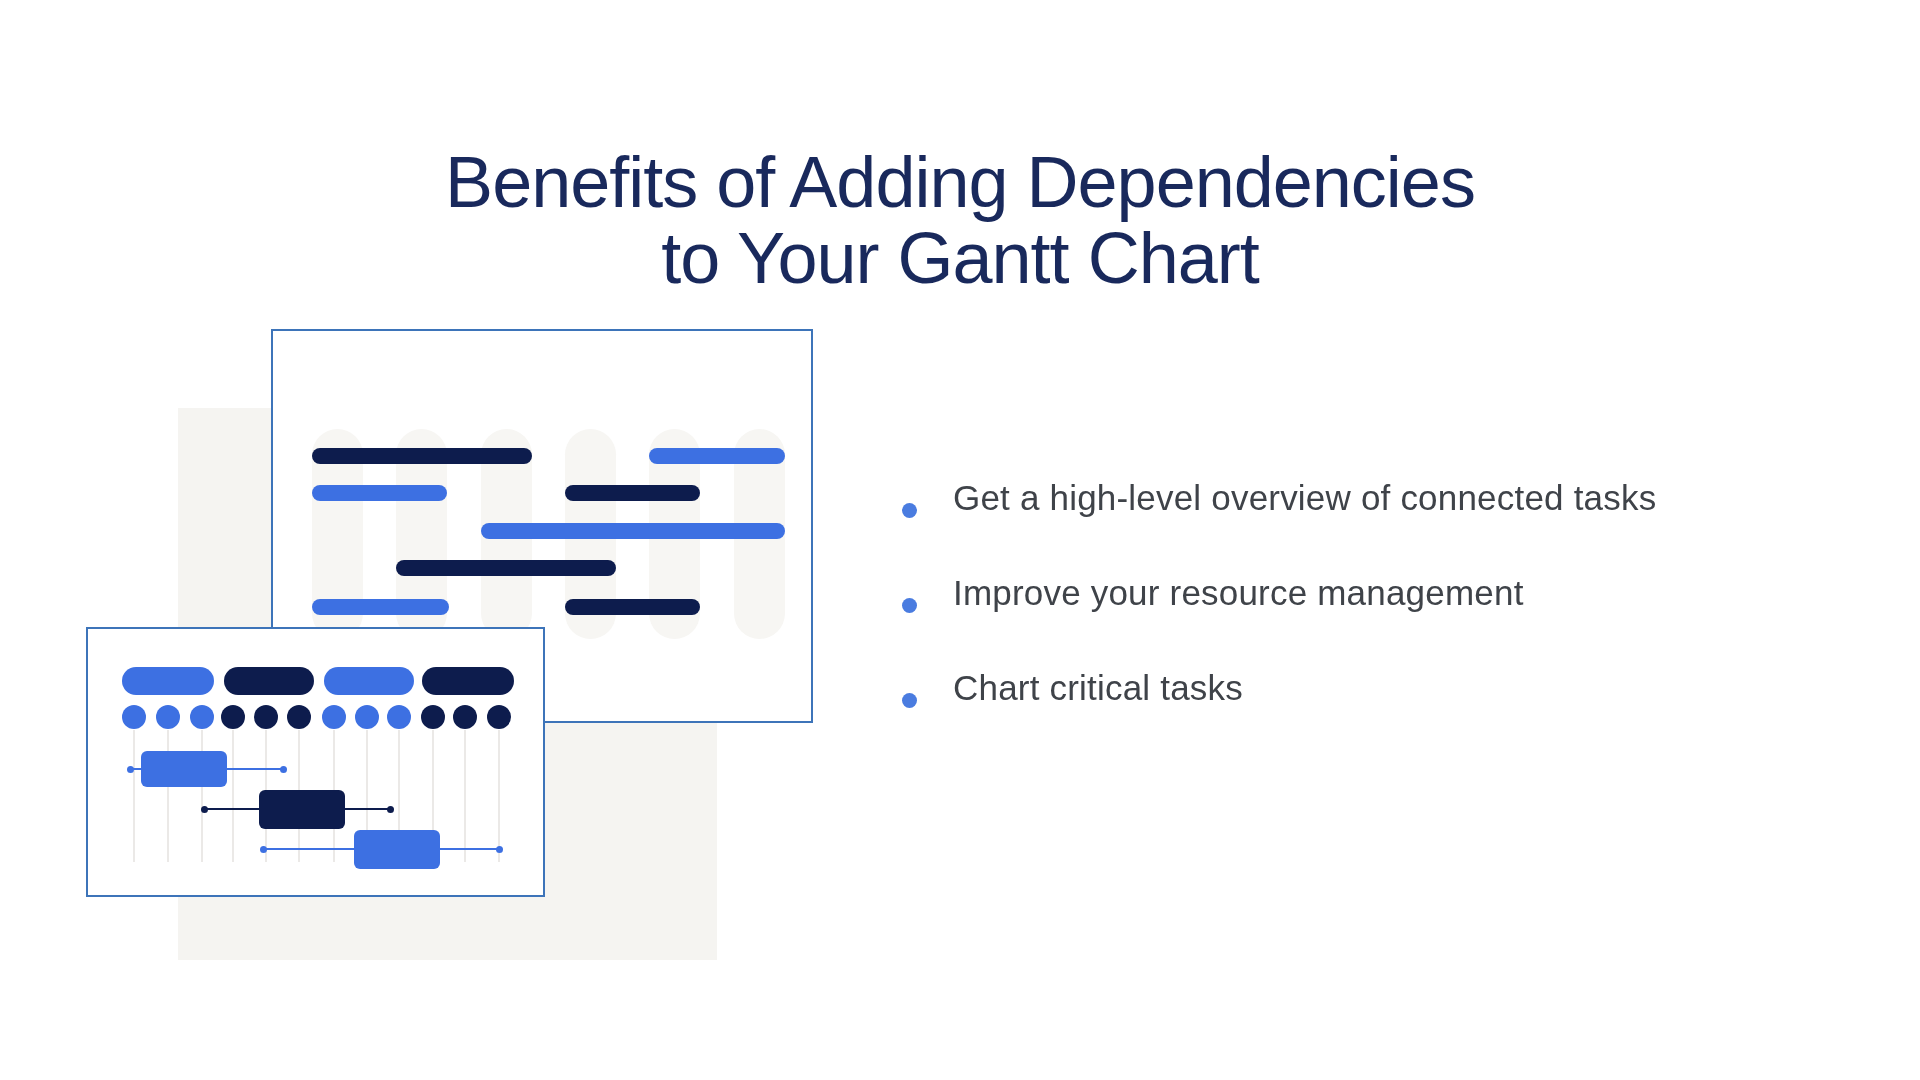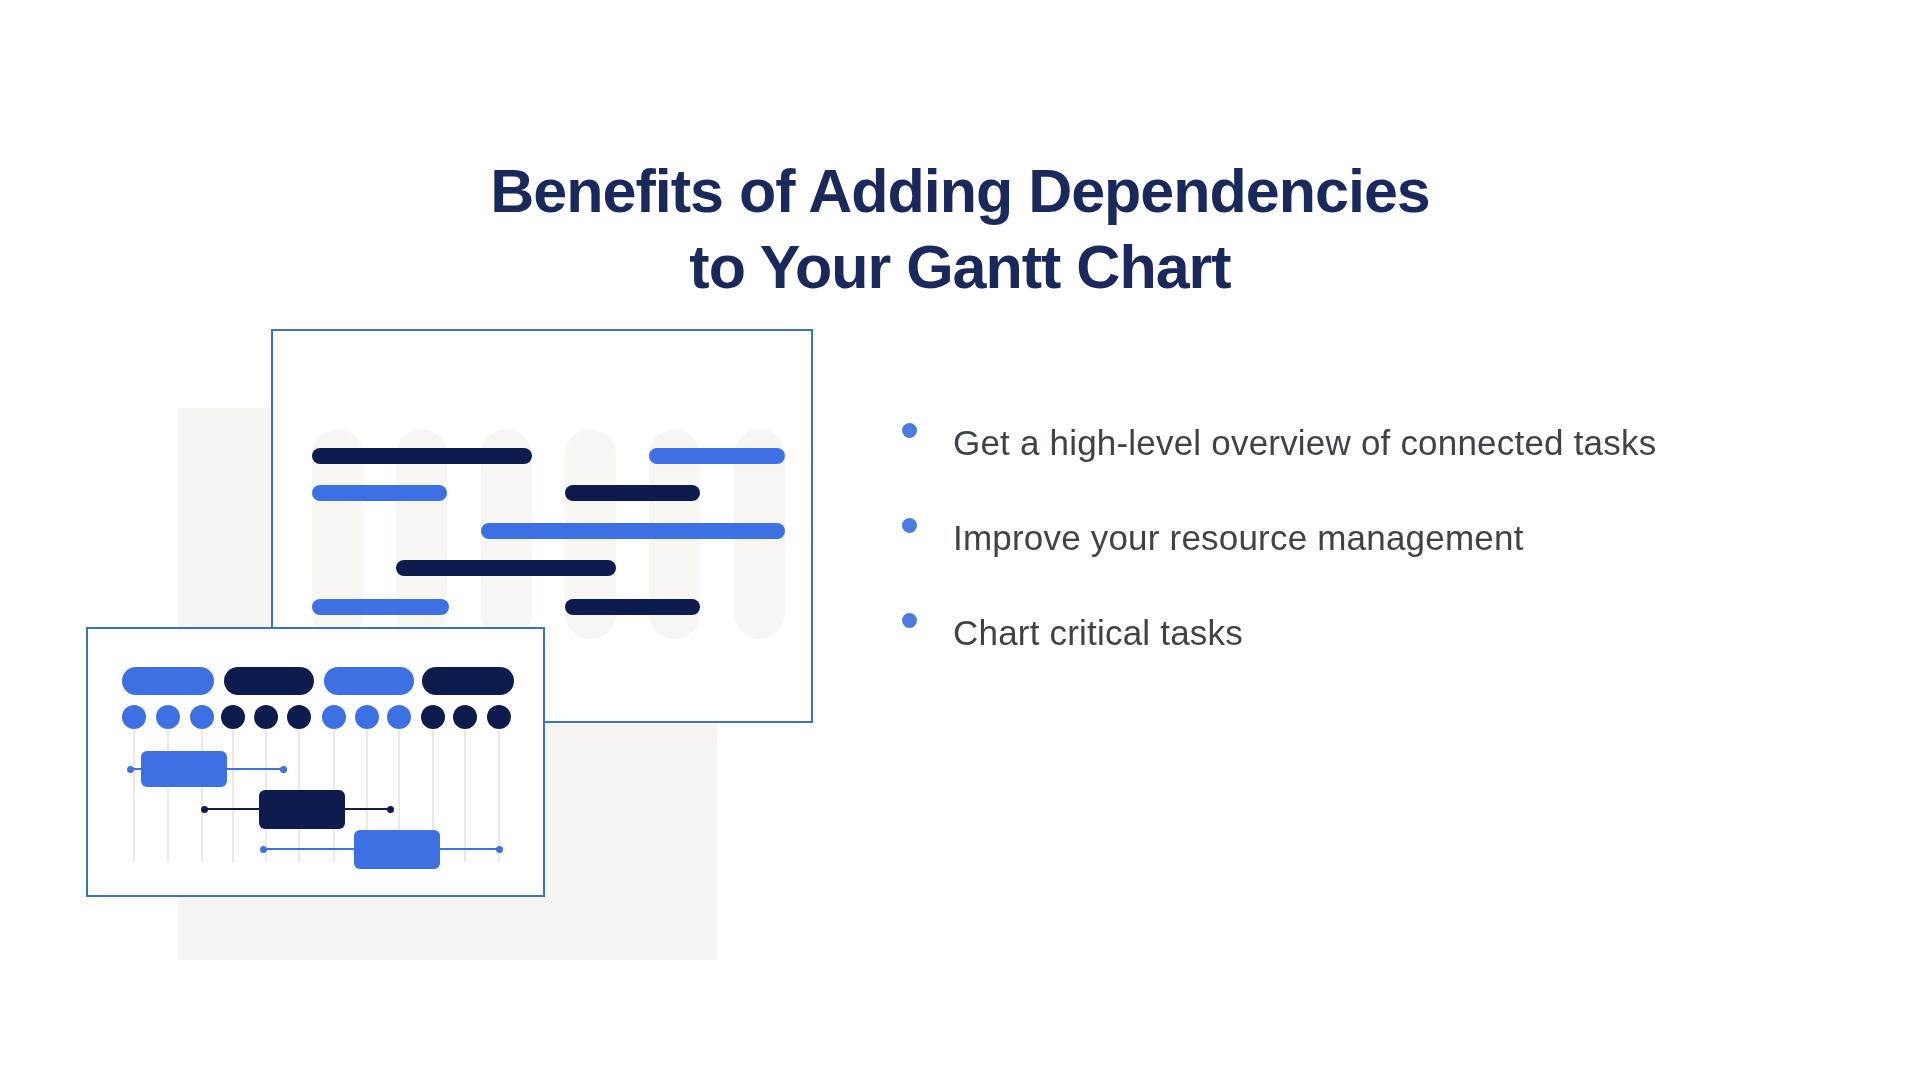--- a/index.html
+++ b/index.html
@@ -1,36 +1,36 @@
 <!DOCTYPE html>
 <html style="--title-navy: #19295c; --text-gray: #3f4349; --bullet-blue: #4a7ce0; --card-border: #3d74b9; --backdrop-gray: #f5f4f1;"><head>
 <meta charset="utf-8">
 <style>
   html,body { margin:0; padding:0; background:#ffffff; }
   .canvas {
     position:relative; width:1920px; height:1080px; background:#ffffff;
     font-family:"Liberation Sans", sans-serif; overflow:hidden;
   }
   .page-title {
-    position:absolute; top:112px; left:0; width:100%;
-    text-align:center; font-weight:bold; font-size:61px; line-height:76px;
+    position:absolute; top:96px; left:0; width:100%;
+    text-align:center; font-weight:normal; font-size:72px; line-height:76px;
     letter-spacing:-1px; color:var(--title-navy,#19295c);
   }
   .backdrop {
     position:absolute; left:178px; top:408px; width:539px; height:552px;
     background:var(--backdrop-gray,#f5f4f1);
   }
   .card {
     position:absolute; background:#ffffff; box-sizing:border-box;
     border:2.5px solid var(--card-border,#3d74b9);
   }
   .card-gantt  { left:271px; top:329px; width:542px; height:394px; }
   .card-tasks  { left:86px;  top:627px; width:459px; height:270px; }
   .benefits { position:absolute; left:902px; top:423px; }
-  .benefit-row { display:flex; align-items:flex-start; height:95px; }
+  .benefit-row { display:flex; align-items:flex-end; height:95px; }
   .bullet {
     width:15px; height:15px; border-radius:50%; flex:none;
     background:var(--bullet-blue,#4a7ce0); margin-right:36px;
   }
   .benefit-label {
     font-size:35px; letter-spacing:0.2px; color:var(--text-gray,#3f4349);
     white-space:nowrap;
   }
 </style>
 </head>

